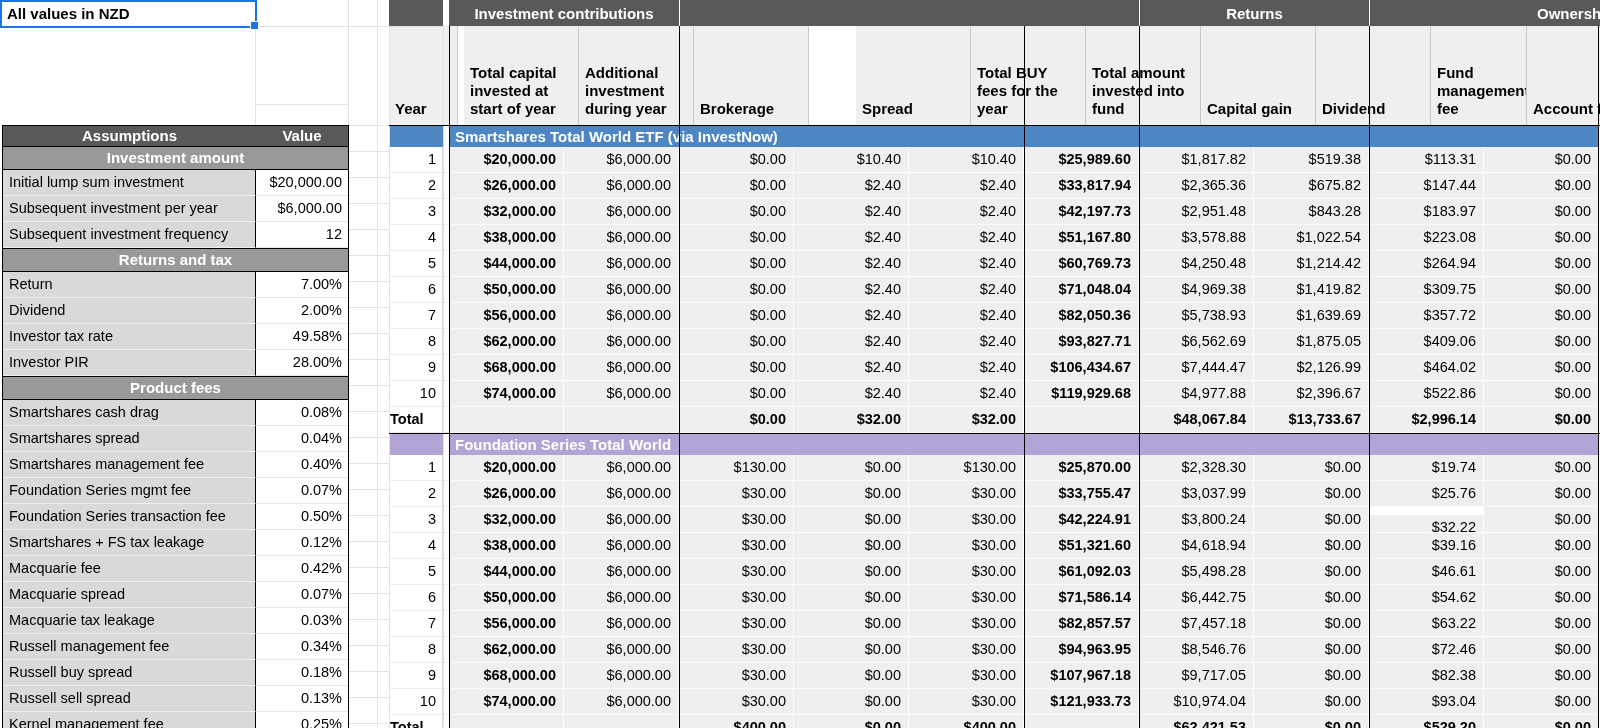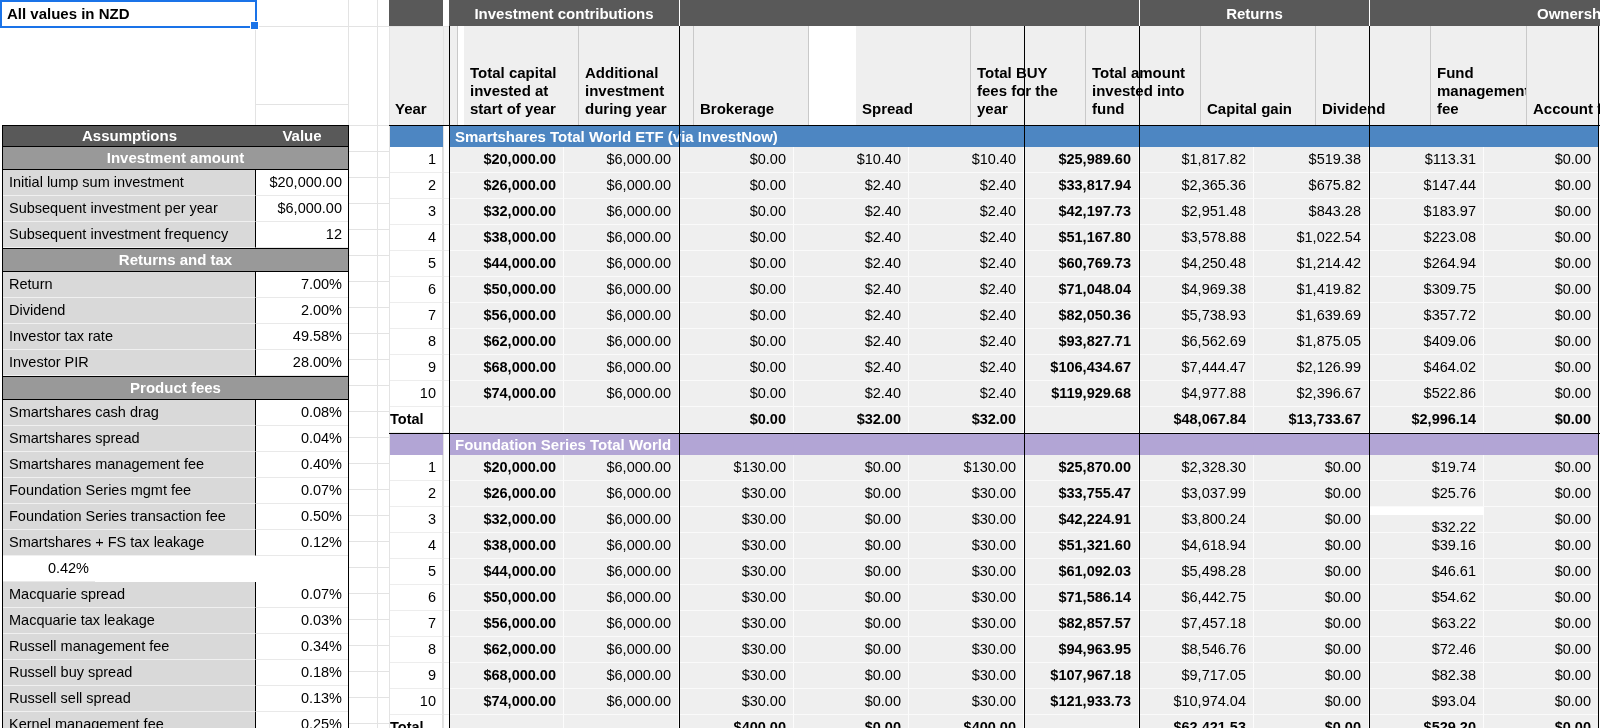--- a/index.html
+++ b/index.html
@@ -143,20 +143,21 @@
       </div>
       <div class="arow a-data">
         <div class="a-label">Foundation Series transaction fee</div>
         <div class="a-value">0.50%</div>
       </div>
       <div class="arow a-data">
         <div class="a-label">Smartshares + FS tax leakage</div>
         <div class="a-value">0.12%</div>
       </div>
       <div class="arow a-data">
+        <div class="a-label">Macquarie fee</div>
         <div class="a-value">0.42%</div>
       </div>
       <div class="arow a-data">
         <div class="a-label">Macquarie spread</div>
         <div class="a-value">0.07%</div>
       </div>
       <div class="arow a-data">
         <div class="a-label">Macquarie tax leakage</div>
         <div class="a-value">0.03%</div>
       </div>

